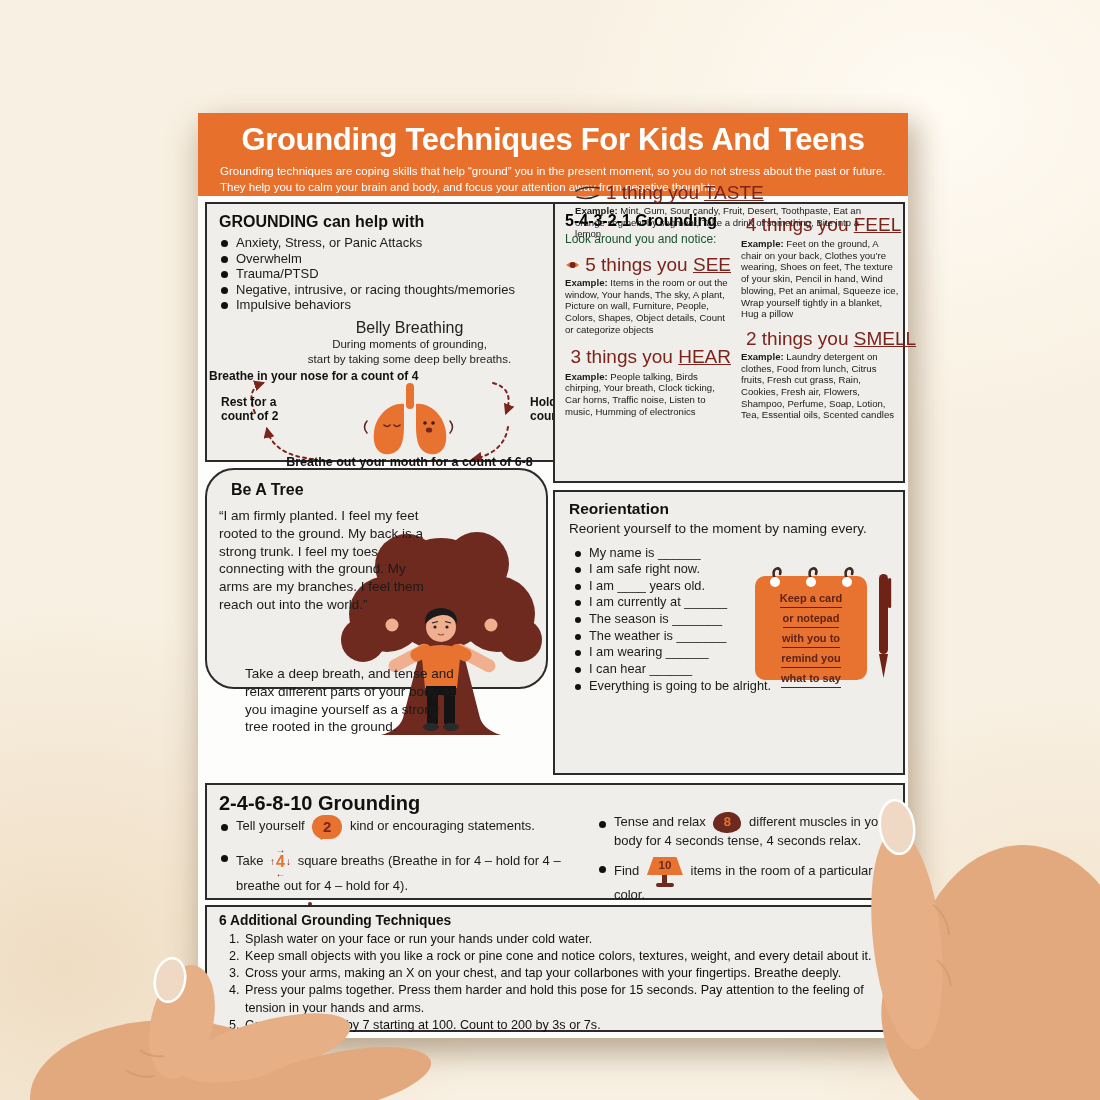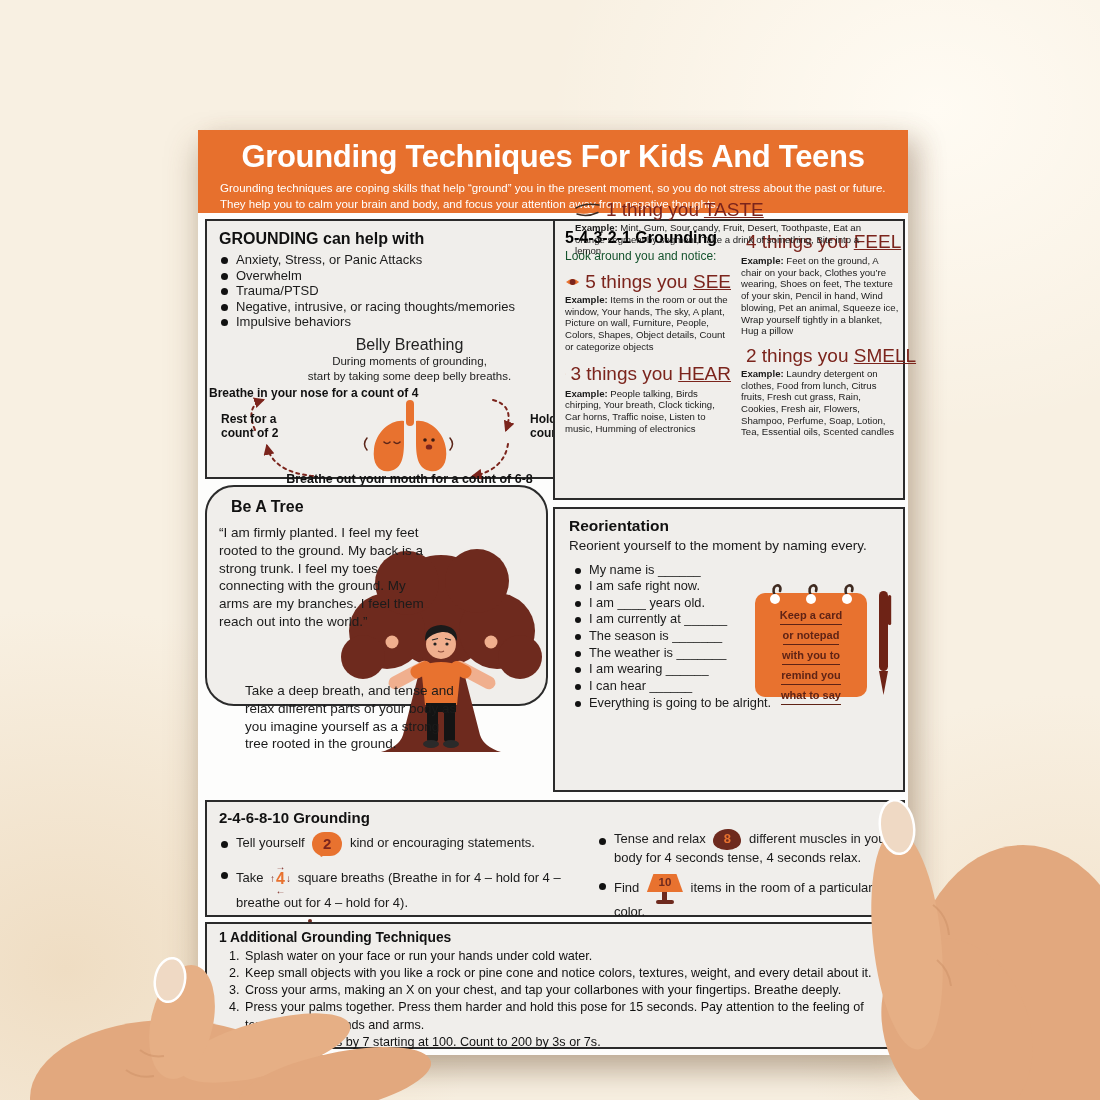--- a/index.html
+++ b/index.html
@@ -6,21 +6,21 @@
   body { font-family:"Liberation Sans","DejaVu Sans",sans-serif; }
   .stage{
     position:relative; width:1100px; height:1100px; overflow:hidden;
     background-color:#F8F0E2;
     background-image:
       radial-gradient(ellipse 620px 520px at 85% 10%, #FFFBF3 0%, rgba(255,251,243,0) 62%),
       radial-gradient(ellipse 700px 600px at 6% 88%, #EFDDC3 0%, rgba(239,221,195,0) 60%),
       radial-gradient(ellipse 520px 420px at 97% 86%, #F3E4CE 0%, rgba(243,228,206,0) 60%);
   }
   .paper{
-    position:absolute; left:198px; top:130px; width:710px; height:925px;
+    position:absolute; left:198px; top:113px; width:710px; height:925px;
     background:#FDFDFC;
     box-shadow:0 16px 30px rgba(110,80,50,.35), 14px 6px 24px rgba(110,80,50,.18);
   }
   
   .hdr{ position:absolute; left:0; top:0; width:710px; height:83px; background:#E7702D; color:#fff; text-align:center; }
   .hdr h1{ margin-top:9px; font-size:31px; font-weight:800; letter-spacing:-.3px; }
   .hdr p{ margin:5px 22px 0; font-size:11.5px; line-height:1.4; text-align:left; }
   
   .box{ position:absolute; background:#F0EEEB; border:2px solid #2B2B2B; }
   #box-help{ left:7px; top:89px; width:409px; height:260px; }
@@ -71,21 +71,21 @@
   .re-list{ list-style:none; margin:7px 0 0 4px; }
   .re-list li{ position:relative; padding-left:16px; font-size:12.8px; line-height:1.3; color:#1b1b1b; }
   .re-list li::before{ content:""; position:absolute; left:2px; top:6px; width:6px; height:6px; border-radius:50%; background:#111; }
   .notepad-wrap{ position:absolute; right:8px; top:76px; width:140px; height:120px; }
   .notepad{ position:absolute; left:0; top:8px; width:112px; height:104px; background:#E8722F; border-radius:10px; padding-top:12px; text-align:center; }
   .notepad .line{ display:inline-block; font-size:11px; font-weight:700; color:#5F2315; border-bottom:1.6px solid #5F2315; line-height:1.45; }
   .rings{ position:absolute; left:0; top:-4px; }
   .pen{ position:absolute; right:2px; top:2px; }
   
   #box-246810{ padding:7px 12px; }
-  #box-246810 h2{ font-size:15px; }
+  #box-246810 h2{ font-size:20px; }
   .g-col-l{ position:absolute; left:14px; top:30px; width:372px; }
   .g-col-r{ position:absolute; left:392px; top:27px; width:300px; }
   .g-row{ display:flex; gap:8px; margin-bottom:7px; }
   .g-dot{ flex:0 0 7px; width:7px; height:7px; border-radius:50%; background:#111; margin-top:9px; }
   .g-txt{ font-size:13px; line-height:1.3; color:#1b1b1b; }
   .ico{ display:inline-flex; vertical-align:middle; margin:0 4px; }
   .ico2{ position:relative; width:30px; height:24px; background:#E8722F; border-radius:12px; align-items:center; justify-content:center; font-weight:800; font-size:15px; color:#7B241C; }
   .ico2::after{ content:""; position:absolute; left:3px; bottom:-7px; border:6px solid transparent; border-top-color:#E8722F; transform:rotate(18deg); }
   .ico4{ flex-direction:column; align-items:center; line-height:1; margin:0 3px; }
   .ico4 .ar{ font-size:10px; color:#7B241C; font-weight:700; line-height:.8; }
@@ -367,21 +367,21 @@
                 </span>
                 <span class="stem"></span>
                 <span class="lbase"></span>
               </span>
             <span>items in the room of a particular color.</span></span>
         </div>
       </div>
     </div>
 
     <div class="box" id="box-add">
-      <h2 class="sec">1 Additional Grounding Techniques</h2>
+      <h2 class="sec">6 Additional Grounding Techniques</h2>
       <ol class="add-list">
         <li>Splash water on your face or run your hands under cold water.</li>
         <li>Keep small objects with you like a rock or pine cone and notice colors, textures, weight, and every detail about it.</li>
         <li>Cross your arms, making an X on your chest, and tap your collarbones with your fingertips. Breathe deeply.</li>
         <li>Press your palms together. Press them harder and hold this pose for 15 seconds. Pay attention to the feeling of tension in your hands and arms.</li>
         <li>Count backwards by 7 starting at 100.  Count to 200 by 3s or 7s.</li>
       </ol>
     </div>
   </div>
 

